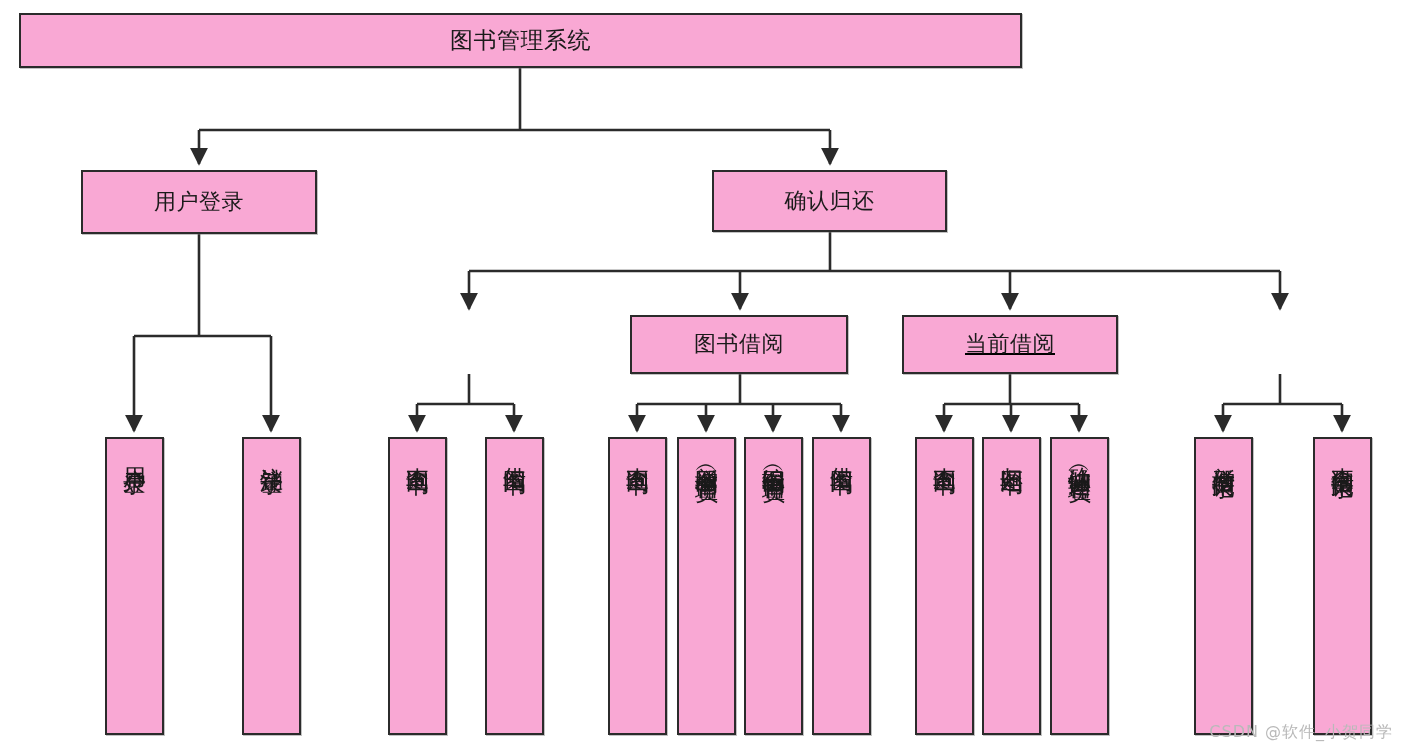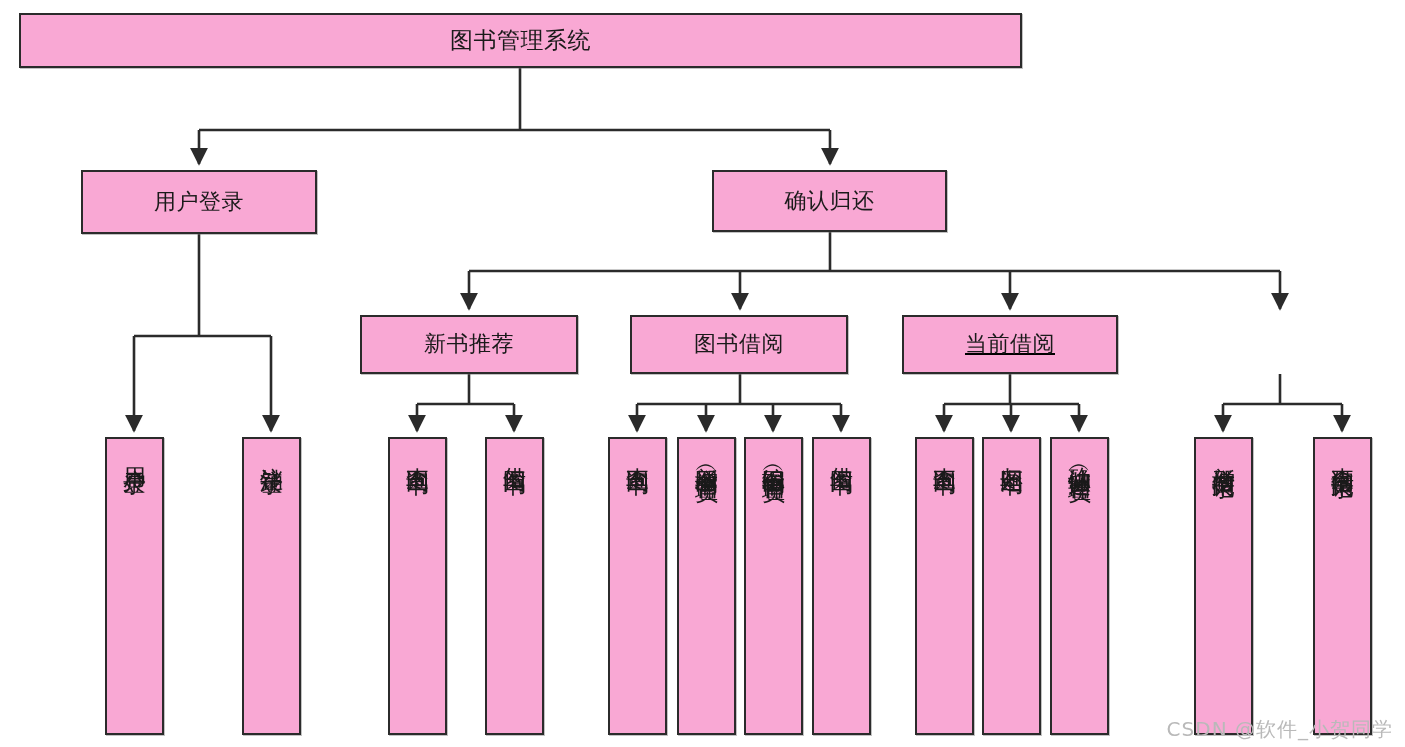--- a/index.html
+++ b/index.html
@@ -61,21 +61,21 @@
     left: 0;
     top: 0;
     width: 1405px;
     height: 747px;
     pointer-events: none;
   }
   #watermark {
     position: absolute;
     right: 12px;
     bottom: 4px;
-    font-size: 20px;
+    font-size: 16px;
     color: #b9b9b9;
     letter-spacing: 1px;
     white-space: nowrap;
     font-family: "DejaVu Sans", "Liberation Sans", sans-serif;
   }
 </style>
 </head>
 <body>
 
 <div id="canvas">
@@ -134,23 +134,20 @@
     <span class="label">图书管理系统</span>
   </div>
 
   <div class="node h" style="left:81px; top:170px; width:236px; height:64px;">
     <span class="label">用户登录</span>
   </div>
   <div class="node h" style="left:712px; top:170px; width:235px; height:62px;">
     <span class="label">确认归还</span>
   </div>
 
-  <div class="node h" style="left:360px; top:315px; width:218px; height:59px;">
-    <span class="label">新书推荐</span>
-  </div>
   <div class="node h" style="left:630px; top:315px; width:218px; height:59px;">
     <span class="label">图书借阅</span>
   </div>
   <div class="node h" style="left:902px; top:315px; width:216px; height:59px;text-decoration:underline;">
     <span class="label">当前借阅</span>
   </div>
 
   <div class="node v" style="left:105px; top:437px; width:59px; height:298px;">
     <span class="label">用户登录</span>
   </div>

